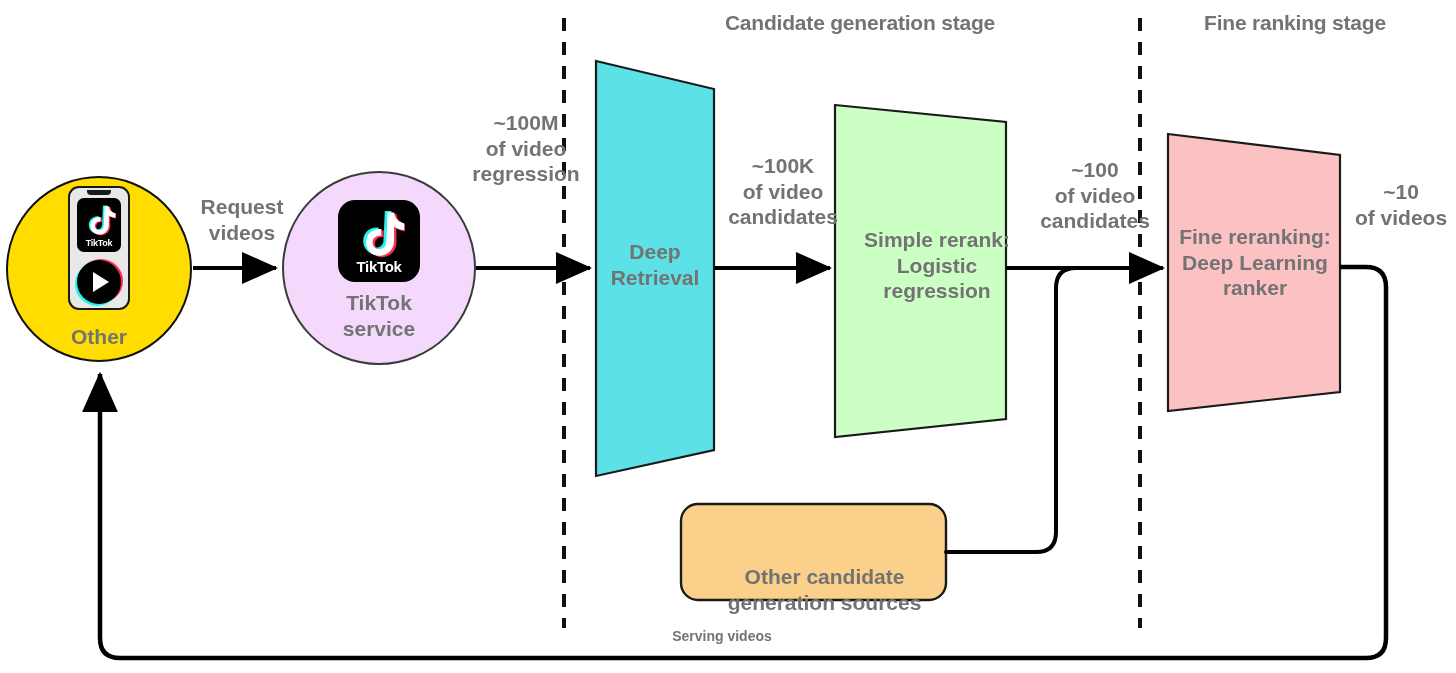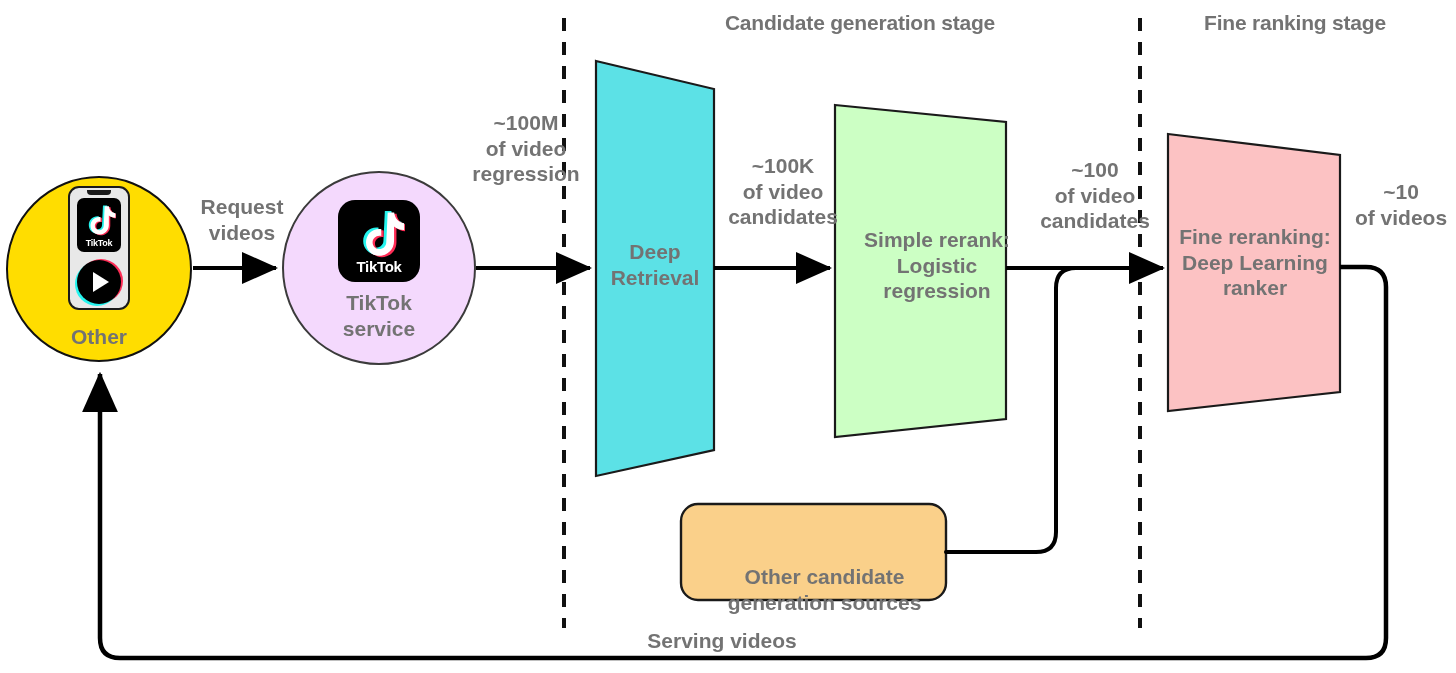--- a/index.html
+++ b/index.html
@@ -30,21 +30,21 @@
     text-align: center;
     line-height: 1.22;
     white-space: pre-line;
     user-select: none;
   }
   .stage-label { font-size: 21px; letter-spacing: -0.2px; }
   .flow-label  { font-size: 21px; }
   .node-label  { font-size: 21px; }
   .circle-label{ font-size: 21px; }
   .box-label   { font-size: 21px; }
-  .serving-label { font-size: 21px; }
+  .serving-label { font-size: 14px; }
 
   
   .phone {
     position: absolute;
     width: 62px;
     height: 124px;
     border-radius: 11px;
     background: #e8e8e8;
     border: 2.5px solid #1a1a1a;
     box-sizing: border-box;

